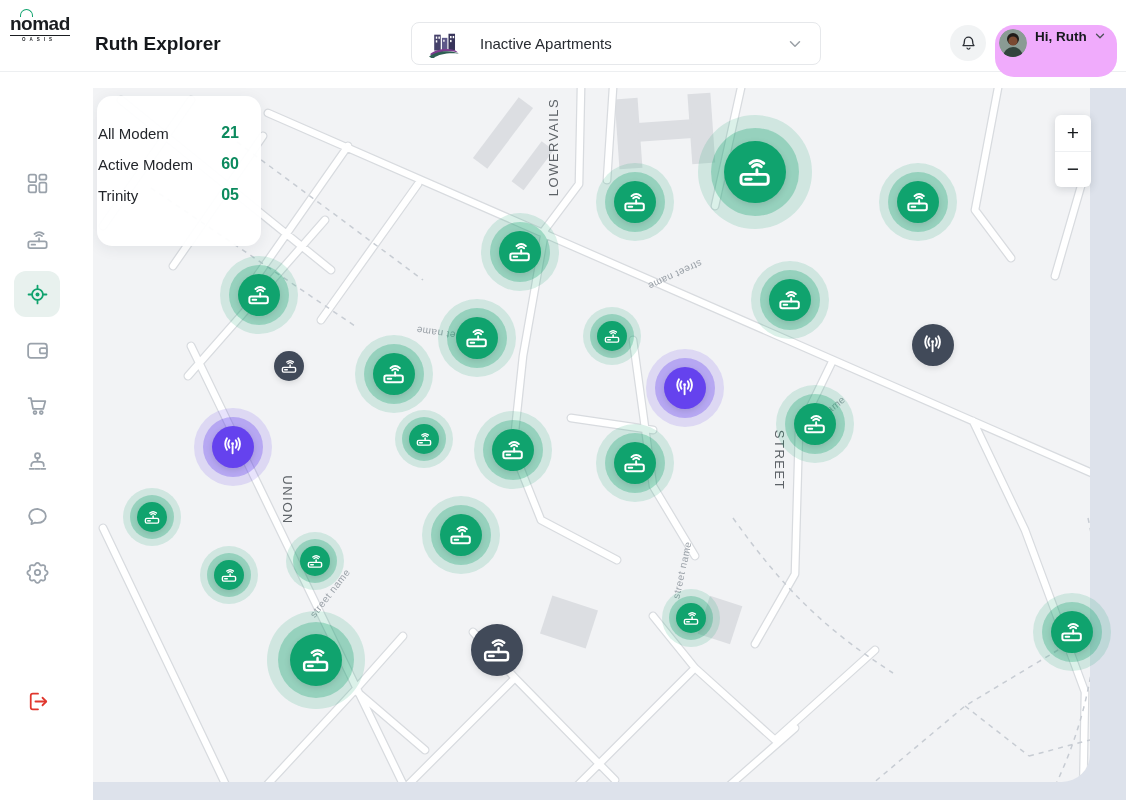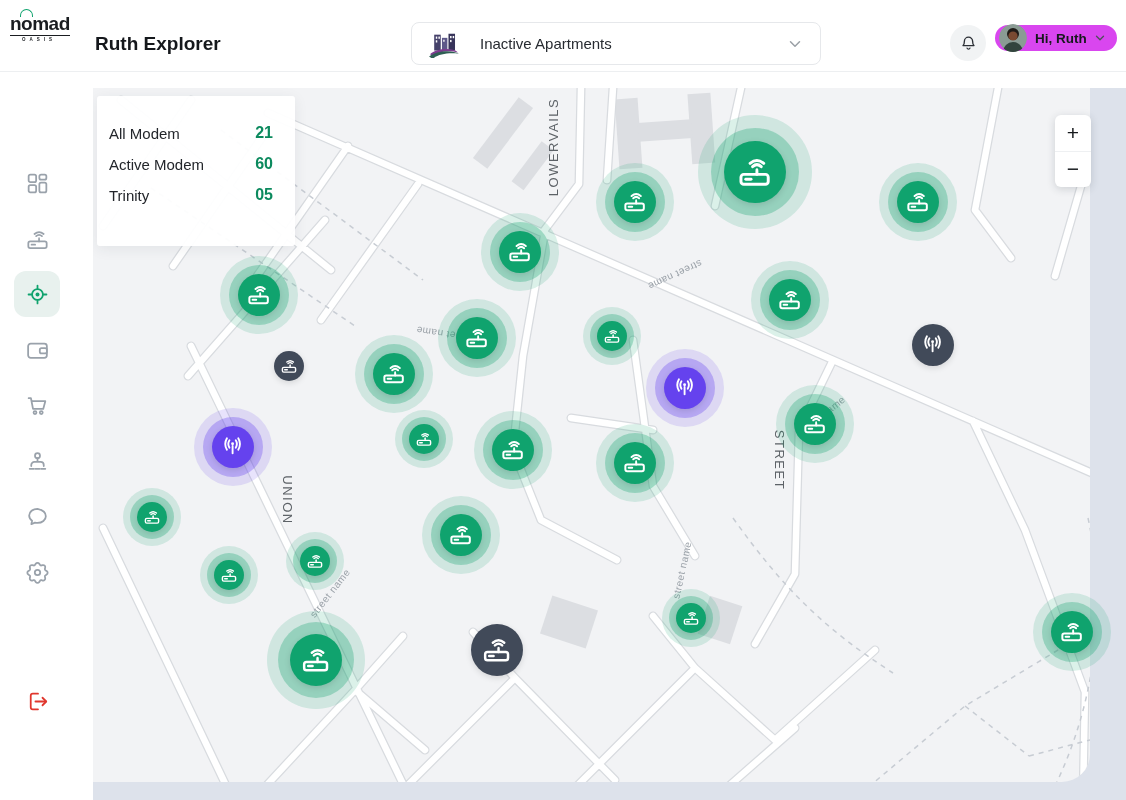--- a/index.html
+++ b/index.html
@@ -21,22 +21,22 @@
   .prop-select { position:absolute; left:411px; top:22px; width:410px; height:43px;
     border:1px solid #e6e8eb; border-radius:8px; background:#fff;
     display:flex; align-items:center; padding:0 16px; cursor:pointer; }
   .prop-icon { width:32px; height:28px; margin-right:20px; flex:0 0 auto; }
   .prop-value { font-size:15px; color:#272b31; }
   .chev { width:18px; height:18px; margin-left:auto; color:#9aa0a6; }
 
   .bell-btn { position:absolute; left:950px; top:25px; width:36px; height:36px; border-radius:50%;
     background:#f1f3f4; display:flex; align-items:center; justify-content:center; cursor:pointer; }
   .bell-btn svg { width:19px; height:19px; color:#2b2f35; }
-  .user-pill { position:absolute; left:995px; top:25px; height:26px; border-radius:19px;
-    background:#d946ef; display:flex; align-items:center; padding:4px 10px 4px 4px; cursor:pointer; }
+  .user-pill { position:absolute; left:995px; top:25px; height:52px; border-radius:19px;
+    background:#f0abfc; display:flex; align-items:flex-start; padding:4px 10px 4px 4px; cursor:pointer; }
   .avatar { width:28px; height:28px; border-radius:50%; overflow:hidden; flex:0 0 auto; }
   .user-name { font-size:13.5px; font-weight:700; margin:0 6px 0 8px; }
   .user-pill .chev { width:14px; height:14px; margin-left:0; color:#4b5158; }
 
   
   .sidebar { position:absolute; left:0; top:72px; width:75px; height:728px; background:#fff; z-index:25; }
   .nav-item { position:absolute; left:14px; width:46px; height:46px; border-radius:12px;
     display:flex; align-items:center; justify-content:center; color:#9aa2ab; cursor:pointer; }
   .nav-item svg { width:25px; height:25px; }
   .nav-item.active { background:#e8f1ee; color:var(--green); }
@@ -69,23 +69,23 @@
 
   .modem-active .dot   { background:var(--green); }
   .modem-active .h1    { background:rgba(16,163,110,.30); }
   .modem-active .h2    { background:rgba(16,163,110,.15); }
   .gateway-active .dot { background:var(--purple); }
   .gateway-active .h1  { background:rgba(101,66,238,.32); }
   .gateway-active .h2  { background:rgba(101,66,238,.15); }
   .modem-offline .dot, .gateway-offline .dot { background:var(--dark); }
 
   
-  .stats-card { position:absolute; left:4px; top:8px; width:198px; height:150px;
-    background:rgba(255,255,255,.95); border-radius:3px; box-shadow:0 3px 14px rgba(40,50,60,.08);
-    padding:28px 22px 0 12px; z-index:10; }
+  .stats-card { position:absolute; left:4px; top:8px; width:164px; height:150px;
+    background:rgba(255,255,255,.95); border-radius:15px; box-shadow:0 3px 14px rgba(40,50,60,.08);
+    padding:28px 22px 0 1px; z-index:10; }
   .stat-row { display:flex; align-items:center; justify-content:space-between; margin-bottom:13px; }
   .stat-label { font-size:15px; color:#23262b; }
   .stat-value { font-size:16px; font-weight:700; color:#0c8a5e; }
 
   
   .zoom-ctl { position:absolute; left:962px; top:27px; width:36px; height:72px; background:#fff;
     border-radius:6px; box-shadow:0 2px 8px rgba(40,50,60,.18); z-index:10;
     display:flex; flex-direction:column; }
   .zoom-btn { flex:1; display:flex; align-items:center; justify-content:center;
     font-size:21px; color:#16191d; cursor:pointer; user-select:none; }

